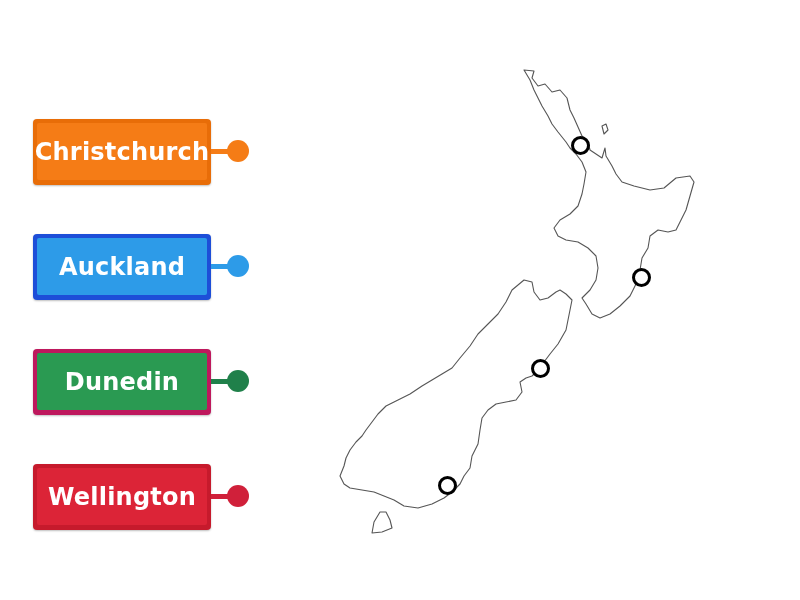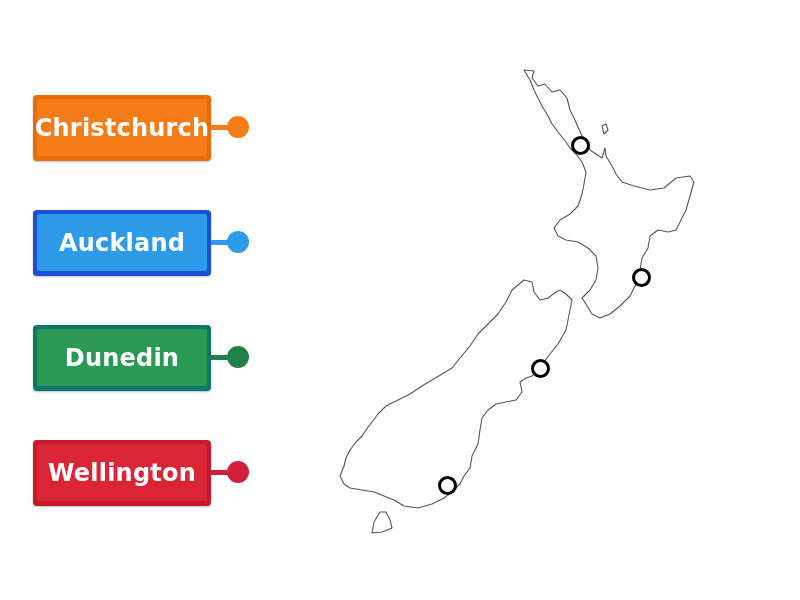--- a/index.html
+++ b/index.html
@@ -8,20 +8,21 @@
       background: #ffffff;
       overflow: hidden;
       font-family: "DejaVu Sans", "Liberation Sans", sans-serif;
     }
     .stage { position: relative; width: 800px; height: 600px; }
     .label-tile {
       position: absolute;
       left: 33px;
       width: 150px;
       height: 66px;
+      margin-top: 24px;
     }
     .label-box {
       position: absolute;
       left: 0; top: 0;
       width: 178px; height: 66px;
       border-radius: 4px;
       box-sizing: border-box;
       display: flex; align-items: center; justify-content: center;
       color: #ffffff;
       font-weight: bold;
@@ -109,21 +110,21 @@
   <div class="label-tile" style="top:210px;">
     <div class="label-box" style="background:#1d4ed8;">
       <div class="inner" style="background:#2d9be8;"></div>
       <span>Auckland</span>
     </div>
     <div class="connector" style="background:#2d9be8;"></div>
     <div class="pin" style="background:#2d9be8;"></div>
   </div>
 
   <div class="label-tile" style="top:325px;">
-    <div class="label-box" style="background:#0f766e;">
+    <div class="label-box" style="background:#be185d;">
       <div class="inner" style="background:#2a9a52;"></div>
       <span>Dunedin</span>
     </div>
     <div class="connector" style="background:#20804a;"></div>
     <div class="pin" style="background:#20804a;"></div>
   </div>
 
   <div class="label-tile" style="top:440px;">
     <div class="label-box" style="background:#c61a2c;text-align:center;">
       <div class="inner" style="background:#dc2437;"></div>

